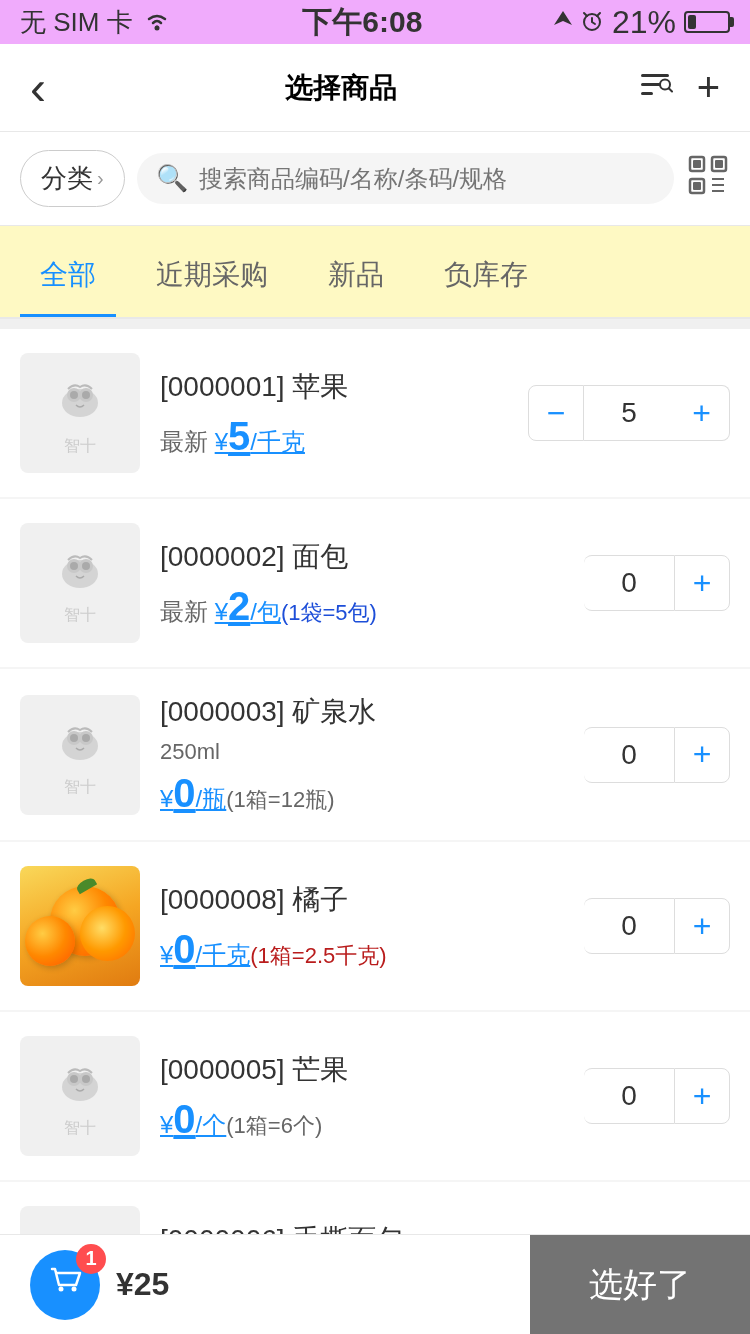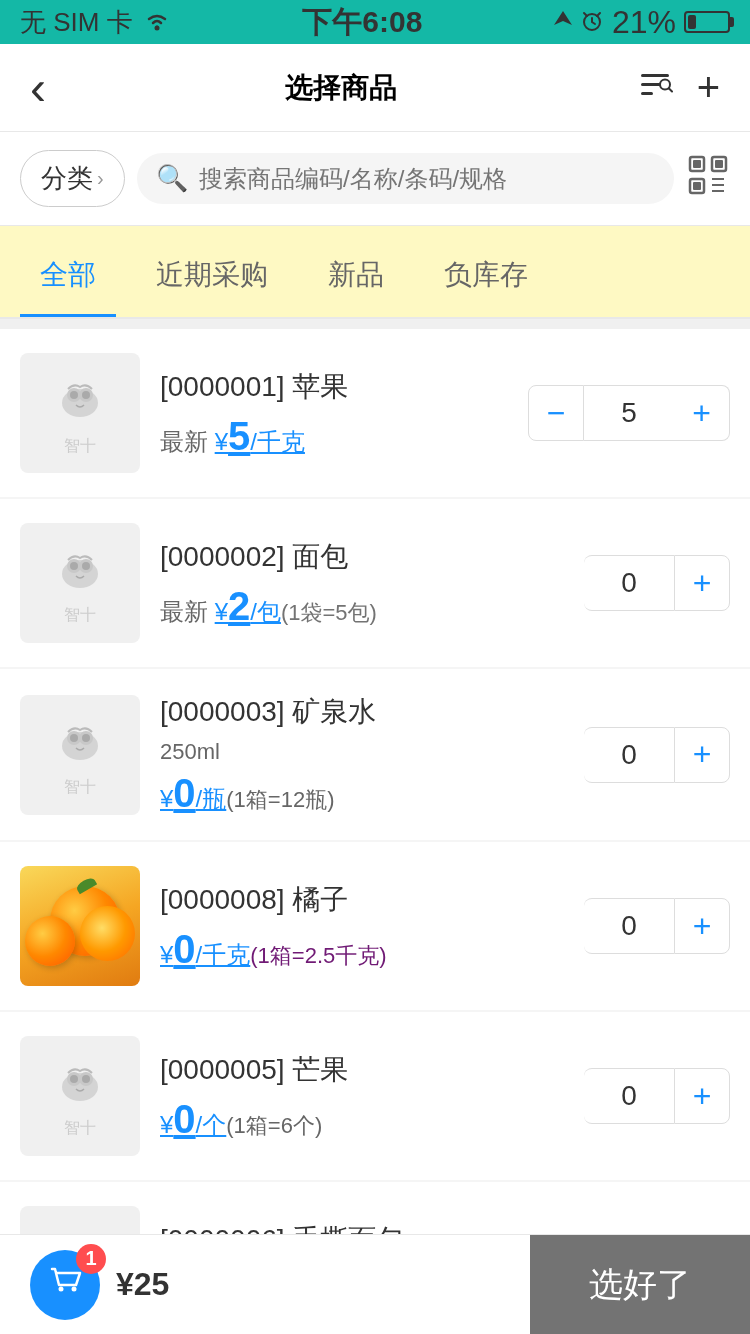--- a/index.html
+++ b/index.html
@@ -10,21 +10,21 @@
       font-family: -apple-system, 'PingFang SC', 'Helvetica Neue', sans-serif;
       background: #f5f5f5;
       font-size: 28px;
       color: #333;
     }
 
     
     .status-bar {
       width: 750px;
       height: 44px;
-      background: #14b8a6;
+      background: #f0abfc;
       display: flex;
       align-items: center;
       justify-content: space-between;
       padding: 0 20px;
       font-size: 26px;
       font-weight: 500;
     }
     .status-left {
       display: flex;
       align-items: center;
@@ -512,21 +512,21 @@
               <path d="M16 20 Q22 14 28 18 Q34 14 40 20" stroke="#bbb" stroke-width="2" fill="none"></path>
             </svg>
         </span>
         <span style="font-size:16px; color:#ccc; margin-top:2px;">智十</span>
       </div>
     </div>
     <div class="product-info">
       <div class="product-name">[0000002] 面包</div>
       <div class="product-price">
         <span style="color:#666; font-size:24px;">最新 </span>
-        <span style="color:#1890ff; font-size:24px; text-decoration:underline;">¥</span><span style="color:#1890ff; font-size:40px; font-weight:700; text-decoration:underline;">2</span><span style="color:#1890ff; font-size:24px; text-decoration:underline;">/包</span><span style="color:#737373; font-size:22px;">(1袋=5包)</span>
+        <span style="color:#1890ff; font-size:24px; text-decoration:underline;">¥</span><span style="color:#1890ff; font-size:40px; font-weight:700; text-decoration:underline;">2</span><span style="color:#1890ff; font-size:24px; text-decoration:underline;">/包</span><span style="color:#1d4ed8; font-size:22px;">(1袋=5包)</span>
       </div>
     </div>
     <div class="qty-control">
       <input class="qty-input" type="text" value="0" style="border-radius: 8px 0px 0px 8px; border-right: none;">
       <button class="qty-btn plus" style="border-left:1px solid #ddd; border-radius:0 8px 8px 0;">+</button>
     </div>
   </div>
 
   <div class="product-item">
     <div class="product-img">
@@ -561,21 +561,21 @@
   <div class="product-item">
     <div class="product-img orange-bg" style="position:relative; overflow:hidden;">
       <div class="orange-circle"></div>
       <div class="orange-circle2"></div>
       <div class="orange-half"></div>
       <div class="leaf"></div>
     </div>
     <div class="product-info">
       <div class="product-name">[0000008] 橘子</div>
       <div class="product-price">
-        <span style="color:#1890ff; font-size:24px; text-decoration:underline;">¥</span><span style="color:#1890ff; font-size:40px; font-weight:700; text-decoration:underline;">0</span><span style="color:#1890ff; font-size:24px; text-decoration:underline;">/千克</span><span style="color:#701a75; font-size:22px;">(1箱=2.5千克)</span>
+        <span style="color:#1890ff; font-size:24px; text-decoration:underline;">¥</span><span style="color:#1890ff; font-size:40px; font-weight:700; text-decoration:underline;">0</span><span style="color:#1890ff; font-size:24px; text-decoration:underline;">/千克</span><span style="color:#b91c1c; font-size:22px;">(1箱=2.5千克)</span>
       </div>
     </div>
     <div class="qty-control">
       <input class="qty-input" type="text" value="0" style="border-radius: 8px 0px 0px 8px; border-right: none;">
       <button class="qty-btn plus" style="border-left:1px solid #ddd; border-radius:0 8px 8px 0;">+</button>
     </div>
   </div>
 
   <div class="product-item">
     <div class="product-img">

